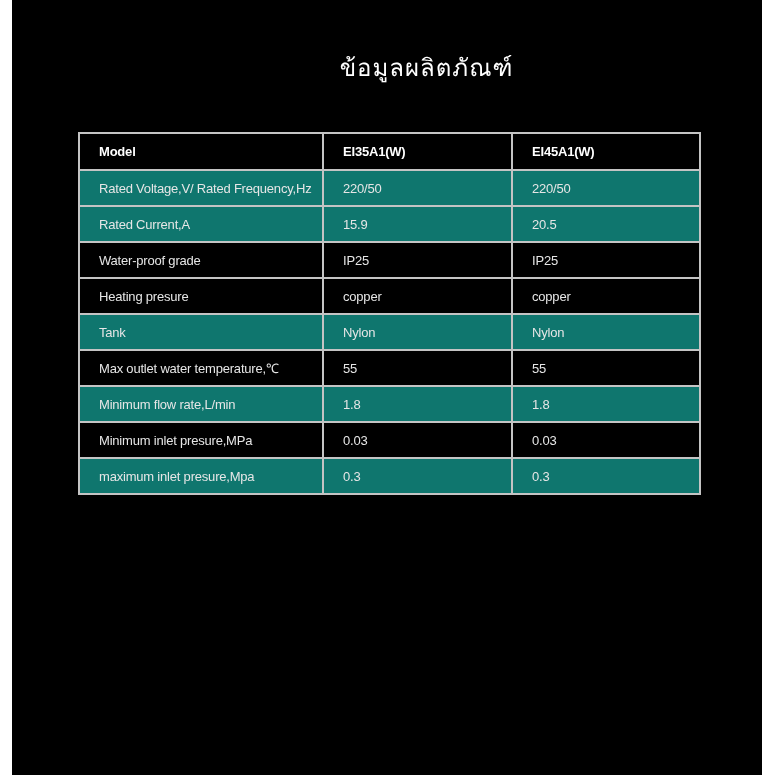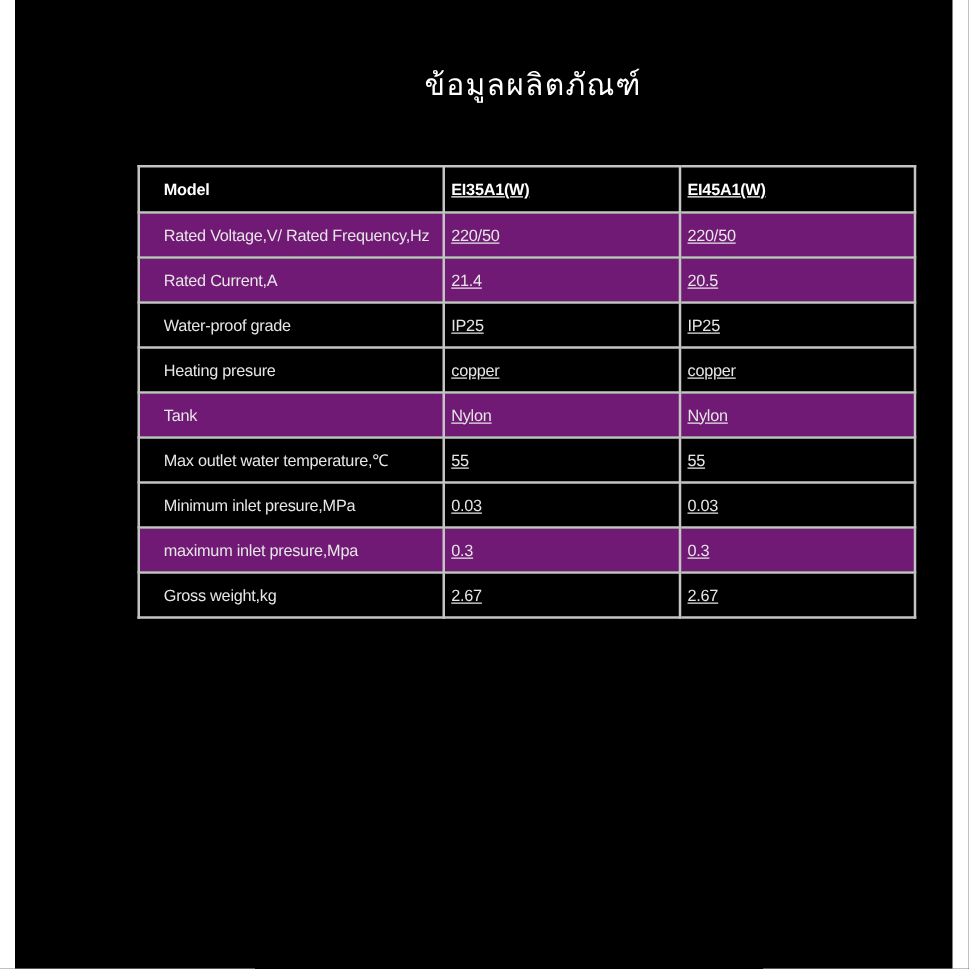--- a/index.html
+++ b/index.html
@@ -11,31 +11,31 @@
     position: absolute; left: 12px; top: 0; width: 750px; height: 775px; background: #000000;
   }
   .title {
     position: absolute; left: 0; top: 38px; width: 775px; text-align: center;
     color: #ffffff; font-family: "DejaVu Sans", sans-serif; font-size: 24px; line-height: 60px;
     letter-spacing: 1px;
     margin-left: 39px;
   }
   table.spec {
     position: absolute; left: 78px; top: 132px; width: 621px;
-    border-collapse: collapse; table-layout: fixed; margin-left: 32px;
+    border-collapse: collapse; table-layout: fixed;
   }
   table.spec td {
     border: 2px solid #c4c4c4; color: #e6e6e6; font-size: 13px;
     height: 34px; padding: 0 0 0 19px; white-space: nowrap; overflow: hidden;
     font-family: "Liberation Sans", sans-serif; letter-spacing: -0.2px;
   }
-  table.spec td.c2, table.spec td.c3 { padding-left: 5px; text-decoration: underline; }
+  table.spec td.c2, table.spec td.c3 { padding-left: 19px; }
   table.spec tr.head td { font-weight: bold; color: #ffffff; font-size: 13px; height: 35px; background: #000; }
   table.spec tr.dark td { background: #000000; }
-  table.spec tr.gray td { background: #701a75; }
+  table.spec tr.gray td { background: #0f766e; }
   col.c1 { width: 244px; }
   col.c2 { width: 189px; }
   col.c3 { width: 188px; }
 </style>
 </head>
 <body>
 
 <div class="panel"></div>
 <div class="title">ข้อมูลผลิตภัณฑ์</div>
 
@@ -51,21 +51,21 @@
       <td class="c2">EI35A1(W)</td>
       <td class="c3">EI45A1(W)</td>
     </tr>
     <tr class="gray">
       <td>Rated Voltage,V/ Rated Frequency,Hz</td>
       <td class="c2">220/50</td>
       <td class="c3">220/50</td>
     </tr>
     <tr class="gray">
       <td>Rated Current,A</td>
-      <td class="c2">21.4</td>
+      <td class="c2">15.9</td>
       <td class="c3">20.5</td>
     </tr>
     <tr class="dark">
       <td>Water-proof grade</td>
       <td class="c2">IP25</td>
       <td class="c3">IP25</td>
     </tr>
     <tr class="dark">
       <td>Heating presure</td>
       <td class="c2">copper</td>
@@ -74,29 +74,29 @@
     <tr class="gray">
       <td>Tank</td>
       <td class="c2">Nylon</td>
       <td class="c3">Nylon</td>
     </tr>
     <tr class="dark">
       <td>Max outlet water temperature,℃</td>
       <td class="c2">55</td>
       <td class="c3">55</td>
     </tr>
+    <tr class="gray">
+      <td>Minimum flow rate,L/min</td>
+      <td class="c2">1.8</td>
+      <td class="c3">1.8</td>
+    </tr>
     <tr class="dark">
       <td>Minimum inlet presure,MPa</td>
       <td class="c2">0.03</td>
       <td class="c3">0.03</td>
     </tr>
     <tr class="gray">
       <td>maximum inlet presure,Mpa</td>
       <td class="c2">0.3</td>
       <td class="c3">0.3</td>
     </tr>
-    <tr class="dark">
-      <td>Gross weight,kg</td>
-      <td class="c2">2.67</td>
-      <td class="c3">2.67</td>
-    </tr>
   </tbody>
 </table>
 
 </body></html>

